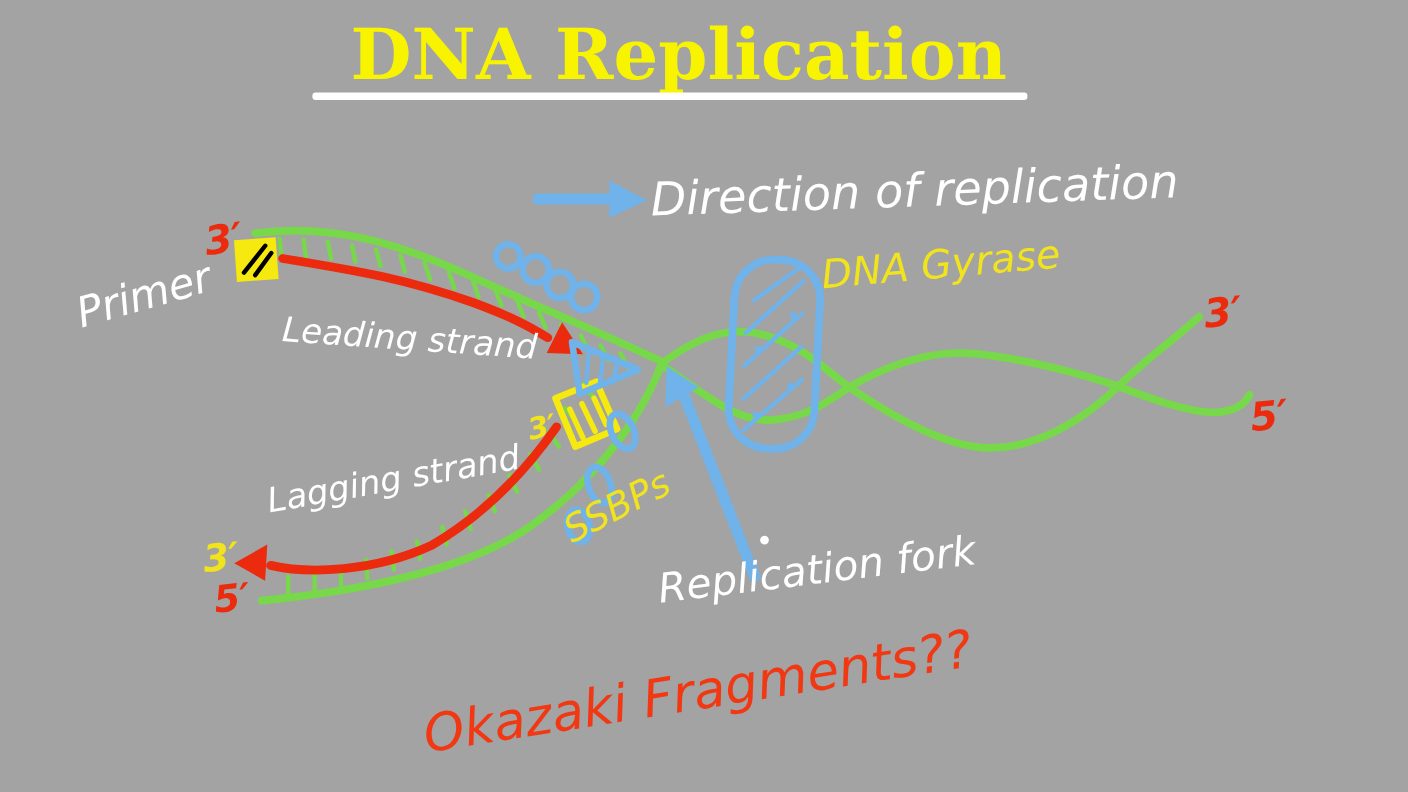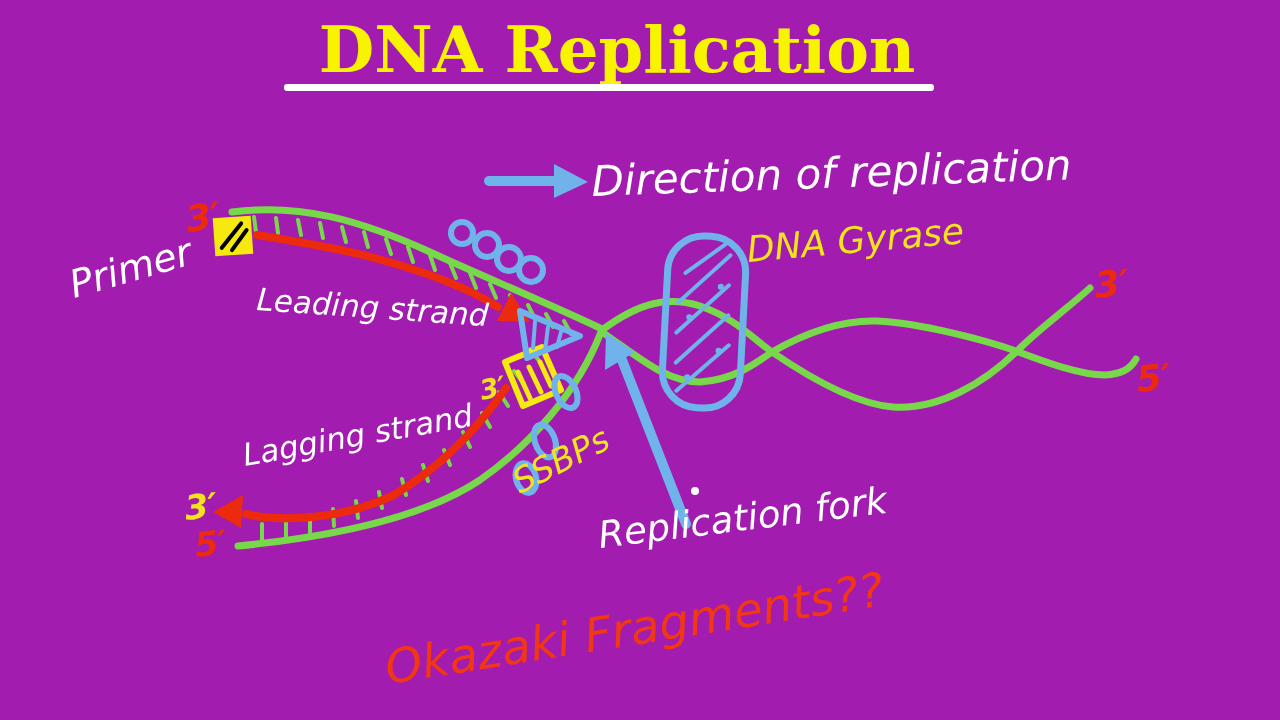--- a/index.html
+++ b/index.html
@@ -1,16 +1,16 @@
 <!DOCTYPE html>
 <html><head>
 <meta charset="utf-8">
 <style>
   html,body{margin:0;padding:0;background:#000;}
-  .stage{position:relative;width:1280px;height:720px;background:#a21caf;overflow:hidden;
+  .stage{position:relative;width:1280px;height:720px;background:#a3a3a3;overflow:hidden;
          font-family:"DejaVu Sans",sans-serif;}
   svg{position:absolute;inset:0;}
   text{user-select:none;}
   .title-txt{font-family:"DejaVu Serif","Liberation Serif",serif;font-weight:bold;}
   .hand{font-family:"DejaVu Sans","Liberation Sans",sans-serif;font-style:italic;}
   .prime{font-family:"DejaVu Sans","Liberation Sans",sans-serif;font-style:italic;font-weight:bold;}
 </style>
 </head>
 <body>
 

